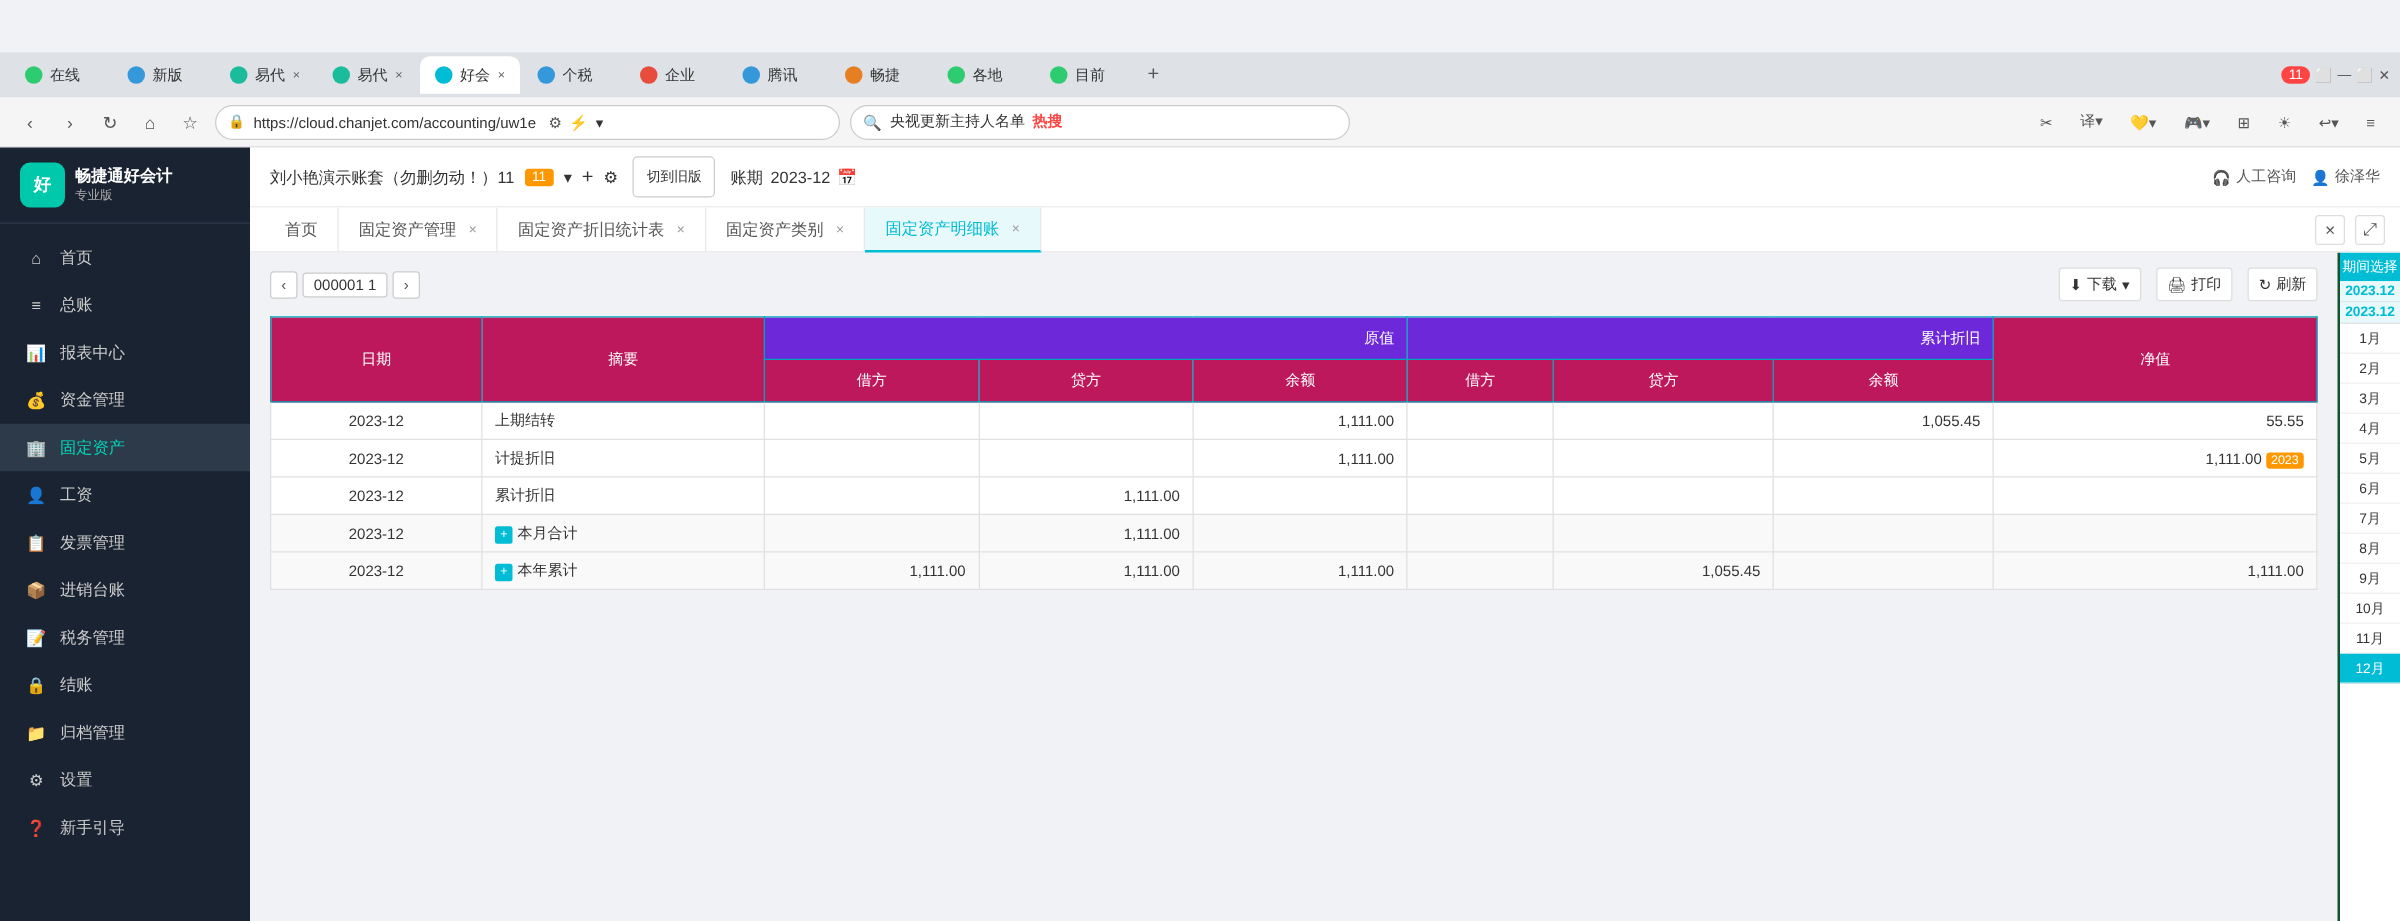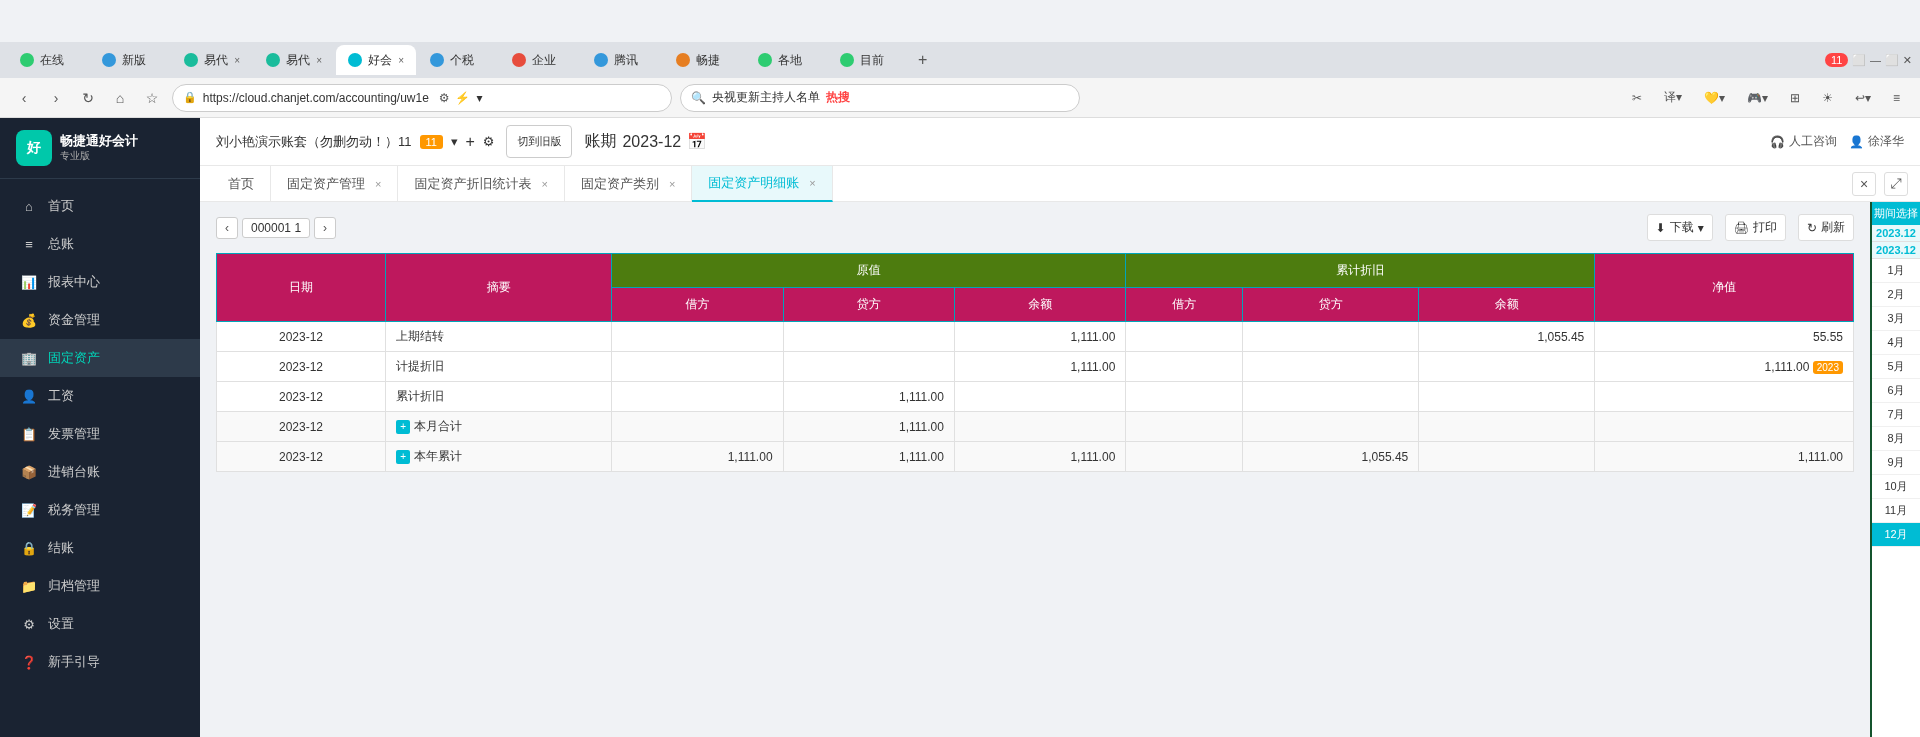--- a/index.html
+++ b/index.html
@@ -42,21 +42,21 @@
     .menu-item .menu-icon { width: 18px; height: 18px; display: flex; align-items: center; justify-content: center; flex-shrink: 0; }
 
     
     .main-content { flex: 1; display: flex; flex-direction: column; background: #f0f2f5; overflow: hidden; }
 
     
     .app-header { display: flex; align-items: center; height: 48px; background: #fff; border-bottom: 1px solid #e8e8e8; padding: 0 16px; gap: 12px; }
     .company-info { display: flex; align-items: center; gap: 8px; font-size: 13px; color: #333; text-align: center; }
     .company-badge { background: #ff9800; color: white; padding: 1px 6px; border-radius: 3px; font-size: 11px; }
     .btn-switch { background: #fff; border: 1px solid #ccc; border-radius: 4px; padding: 8px 10px; font-size: 11px; cursor: pointer; color: #333; }
-    .period-info { font-size: 16px; color: #333; display: flex; align-items: center; gap: 6px; }
+    .period-info { font-size: 13px; color: #333; display: flex; align-items: center; gap: 6px; }
     .header-right { display: flex; align-items: center; gap: 12px; margin-left: auto; }
     .header-right-btn { display: flex; align-items: center; gap: 4px; font-size: 12px; color: #555; cursor: pointer; }
 
     
     .page-tabs { display: flex; align-items: center; height: 36px; background: #fff; border-bottom: 1px solid #e8e8e8; padding: 0 12px; gap: 0; }
     .page-tab { display: flex; align-items: center; gap: 6px; padding: 0 16px; height: 36px; font-size: 13px; color: #555; cursor: pointer; border-right: 1px solid #e8e8e8; white-space: nowrap; }
     .page-tab.active { color: #00bcd4; background: #e8f9fb; border-bottom: 2px solid #00bcd4; }
     .page-tab .tab-x { color: #999; font-size: 11px; margin-left: 4px; cursor: pointer; }
     .page-tab-actions { margin-left: auto; display: flex; gap: 8px; }
     .page-tab-btn { width: 24px; height: 24px; display: flex; align-items: center; justify-content: center; cursor: pointer; color: #555; font-size: 14px; border: 1px solid #ddd; border-radius: 3px; background: #fff; }
@@ -69,21 +69,21 @@
     .toolbar { display: flex; align-items: center; gap: 16px; margin-bottom: 12px; }
     .nav-arrows { display: flex; gap: 4px; align-items: center; }
     .arrow-btn { width: 22px; height: 22px; display: flex; align-items: center; justify-content: center; cursor: pointer; color: #555; border: 1px solid #ccc; border-radius: 3px; background: #fff; font-size: 12px; }
     .page-num { background: #fff; border: 1px solid #ccc; border-radius: 3px; padding: 2px 8px; font-size: 12px; color: #333; }
     .toolbar-right { margin-left: auto; display: flex; gap: 12px; align-items: center; }
     .toolbar-btn { display: flex; align-items: center; gap: 4px; font-size: 12px; color: #333; cursor: pointer; padding: 4px 8px; border: 1px solid #ddd; border-radius: 3px; background: #fff; }
 
     
     .data-table { width: 100%; border-collapse: collapse; background: #fff; }
     .data-table th { background: #be185d; color: white; padding: 8px 10px; text-align: center; font-size: 12px; font-weight: normal; border: 1px solid #00a5bb; }
-    .data-table th.group-header { background: #4d7c0f; }
+    .data-table th.group-header { background: #6d28d9; text-align: right; }
     .data-table td { padding: 6px 10px; text-align: center; font-size: 12px; color: #333; border: 1px solid #e0e0e0; }
     .data-table td.text-left { text-align: left; }
     .data-table td.text-right { text-align: right; }
     .data-table tr.summary { background: #f9f9f9; font-weight: normal; }
     .row-icon { display: inline-flex; align-items: center; justify-content: center; width: 14px; height: 14px; background: #00bcd4; color: white; border-radius: 2px; font-size: 10px; margin-right: 4px; }
 
     
     .period-selector { width: 50px; background: #fff; border-left: 2px solid #14532d; display: flex; flex-direction: column; font-size: 11px; }
     .period-header { background: #00bcd4; color: white; text-align: center; padding: 4px 2px; font-size: 11px; writing-mode: horizontal-tb; }
     .period-year { text-align: center; padding: 2px; font-size: 11px; color: #00bcd4; font-weight: bold; background: #e8f9fb; border-bottom: 1px solid #e0e0e0; }

